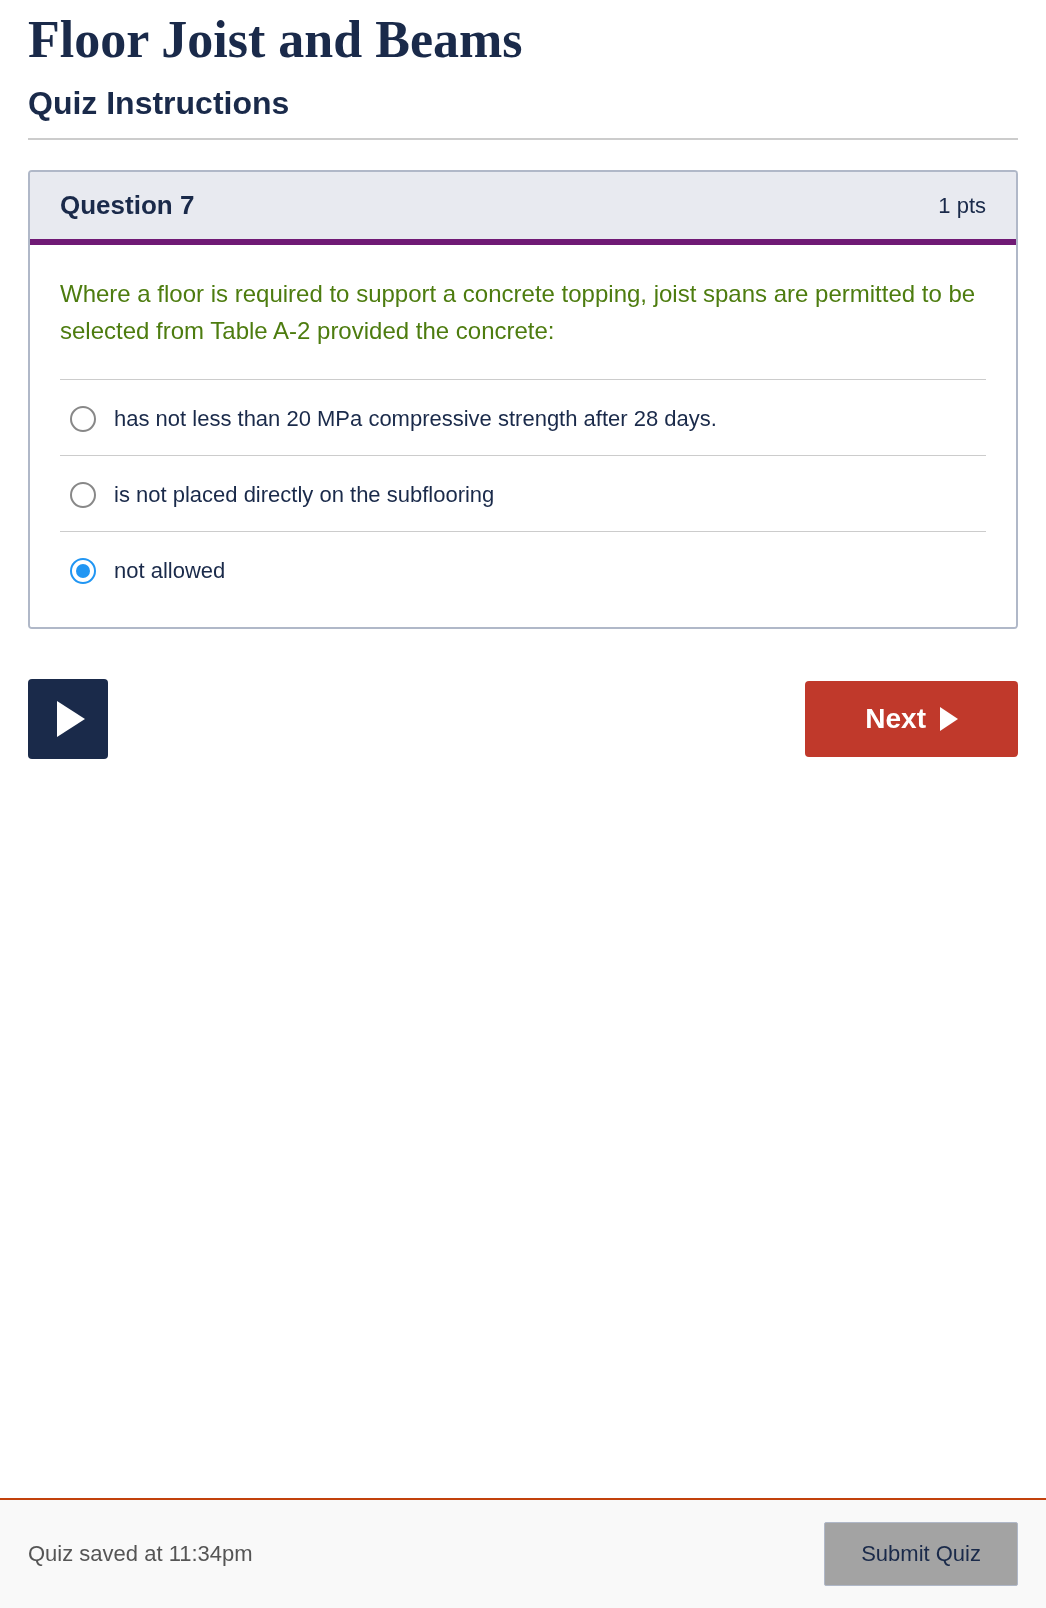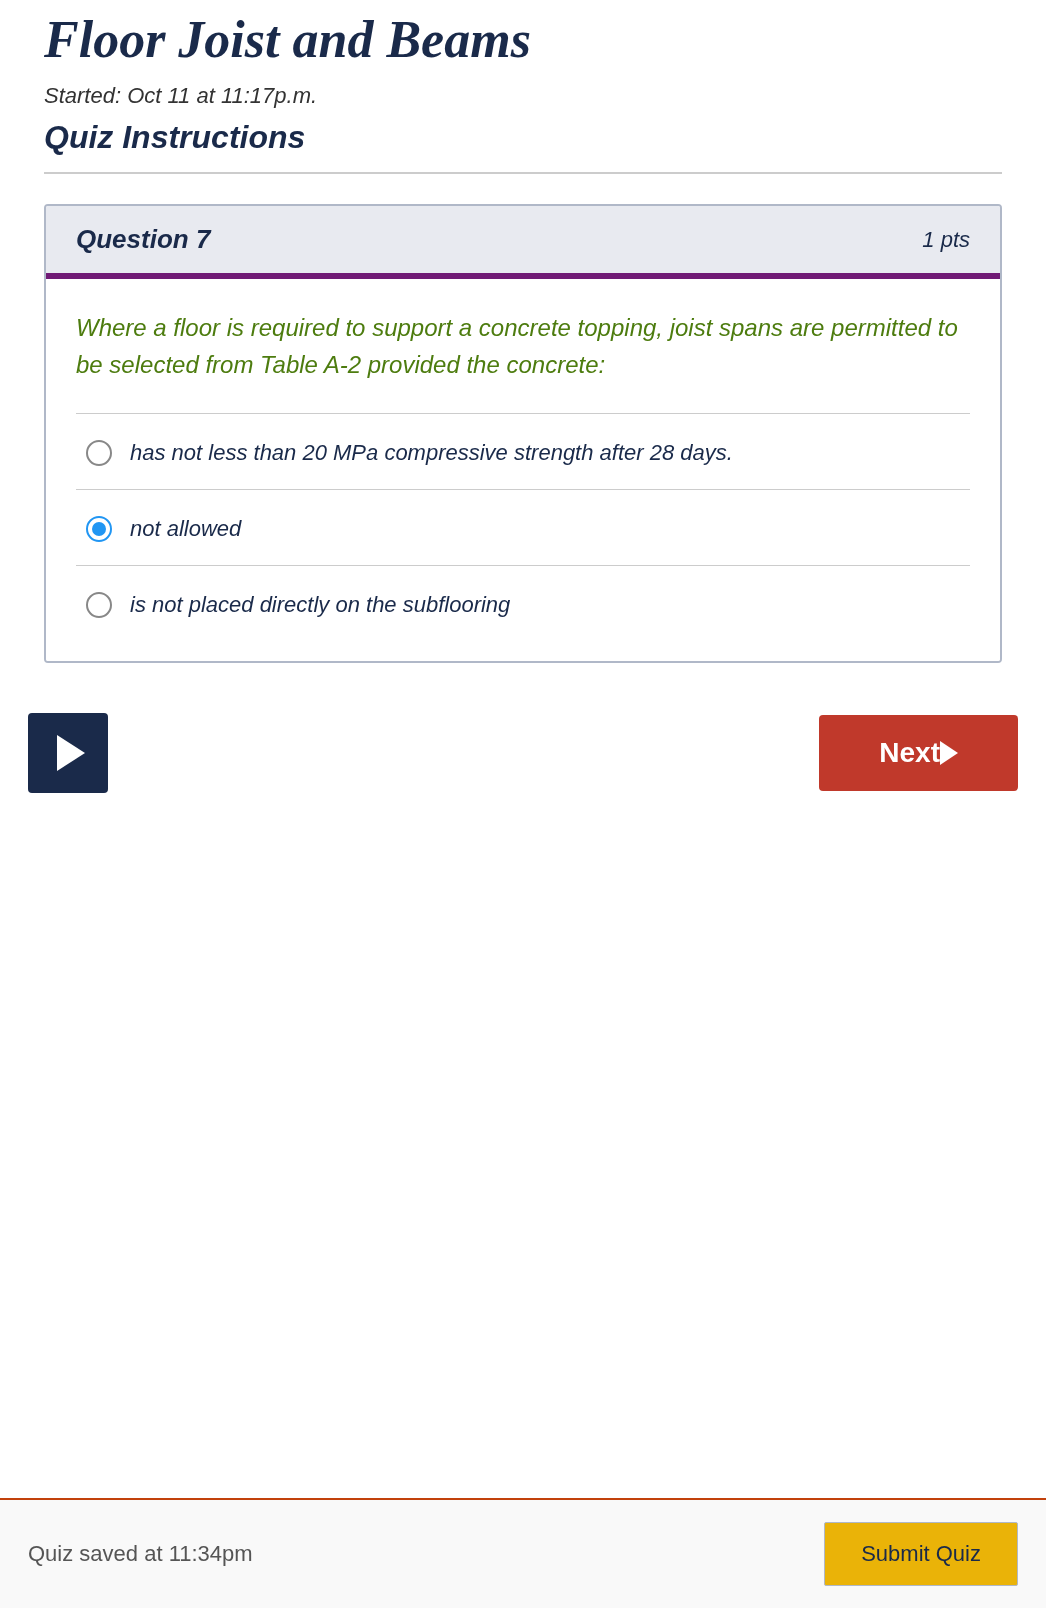--- a/index.html
+++ b/index.html
@@ -12,22 +12,21 @@
       font-family: 'Georgia', serif;
       background: #ffffff;
       width: 1046px;
       min-height: 1608px;
       position: relative;
       color: #2c3e50;
     }
 
     .page-container {
       width: 100%;
-      padding: 0 44px;
-      font-style: italic;
+      padding: 0 28px;
     }
 
     .page-title {
       font-size: 52px;
       font-weight: bold;
       color: #1a2a4a;
       padding-top: 10px;
       padding-bottom: 6px;
       font-family: 'Georgia', serif;
     }
@@ -182,20 +181,21 @@
       color: white;
       border: none;
       padding: 22px 60px;
       font-size: 28px;
       font-family: Arial, sans-serif;
       font-weight: bold;
       cursor: pointer;
       border-radius: 4px;
       display: flex;
       align-items: center;
+      gap: 14px;
     }
 
     .next-arrow {
       width: 0;
       height: 0;
       border-top: 12px solid transparent;
       border-bottom: 12px solid transparent;
       border-left: 18px solid #ffffff;
     }
 
@@ -213,63 +213,62 @@
       height: 110px;
     }
 
     .quiz-saved-text {
       font-size: 22px;
       color: #555;
       font-family: Arial, sans-serif;
     }
 
     .submit-quiz-button {
-      background: #eab308;
+      background: #a3a3a3;
       color: #1a2a4a;
       border: 1px solid #b0b8c8;
       padding: 18px 36px;
       font-size: 22px;
       font-family: Arial, sans-serif;
       cursor: pointer;
       border-radius: 2px;
     }
   </style>
 </head>
 <body>
 
 <div class="page-container">
   <div class="page-title">Floor Joist and Beams</div>
-  <div class="started-text">Started: Oct 11 at 11:17p.m.</div>
   <h2 class="quiz-instructions-heading">Quiz Instructions</h2>
   <hr class="divider">
 
   <div class="question-card">
     <div class="question-header">
       <span class="question-label">Question 7</span>
       <span class="question-points">1 pts</span>
     </div>
     <div class="question-body">
       <div class="question-text">Where a floor is required to support a concrete topping, joist spans are permitted to be selected from Table A-2 provided the concrete:</div>
 
       <div class="answer-options">
 
         <div class="answer-option">
           <div class="radio-circle"></div>
           <span class="answer-text">has not less than 20 MPa compressive strength after 28 days.</span>
         </div>
 
 
         <div class="answer-option">
+          <div class="radio-circle"></div>
+          <span class="answer-text">is not placed directly on the subflooring</span>
+        </div>
+
+        <div class="answer-option">
           <div class="radio-circle selected"></div>
           <span class="answer-text">not allowed</span>
-        </div>
-
-        <div class="answer-option">
-          <div class="radio-circle"></div>
-          <span class="answer-text">is not placed directly on the subflooring</span>
         </div>
 
       </div>
     </div>
   </div>
 </div>
 
 <div class="bottom-bar">
   <button class="play-button">
     <div class="play-icon"></div>

